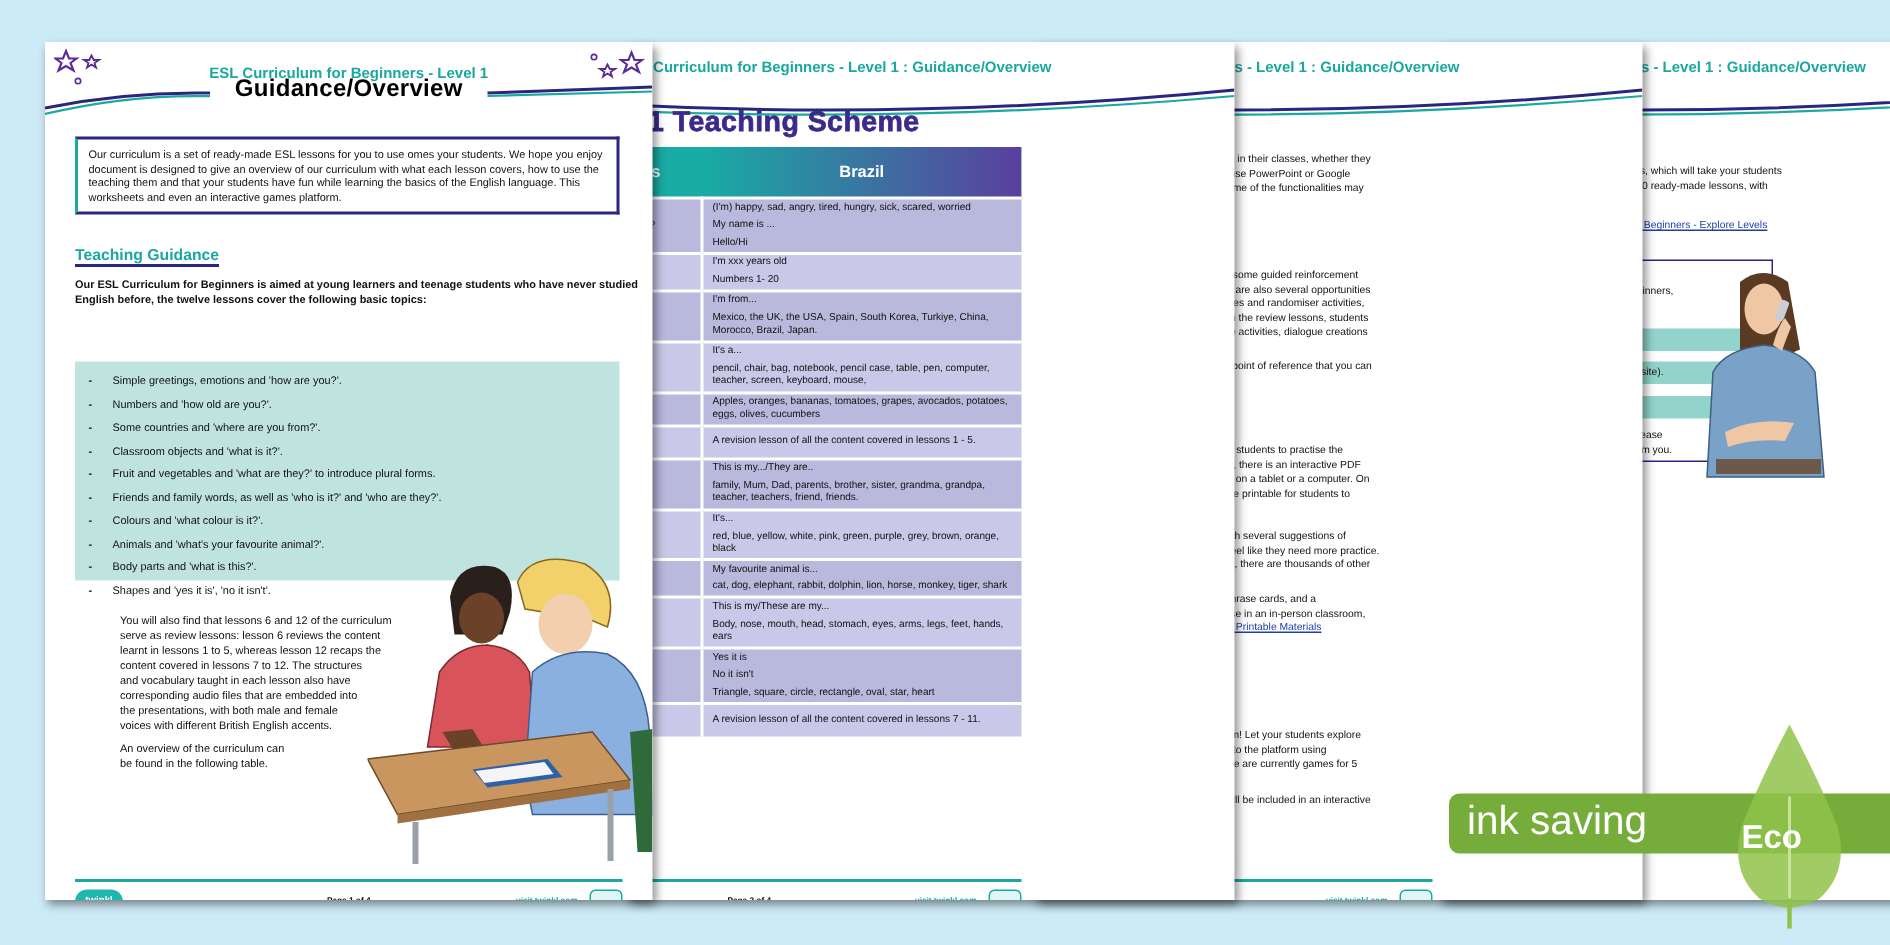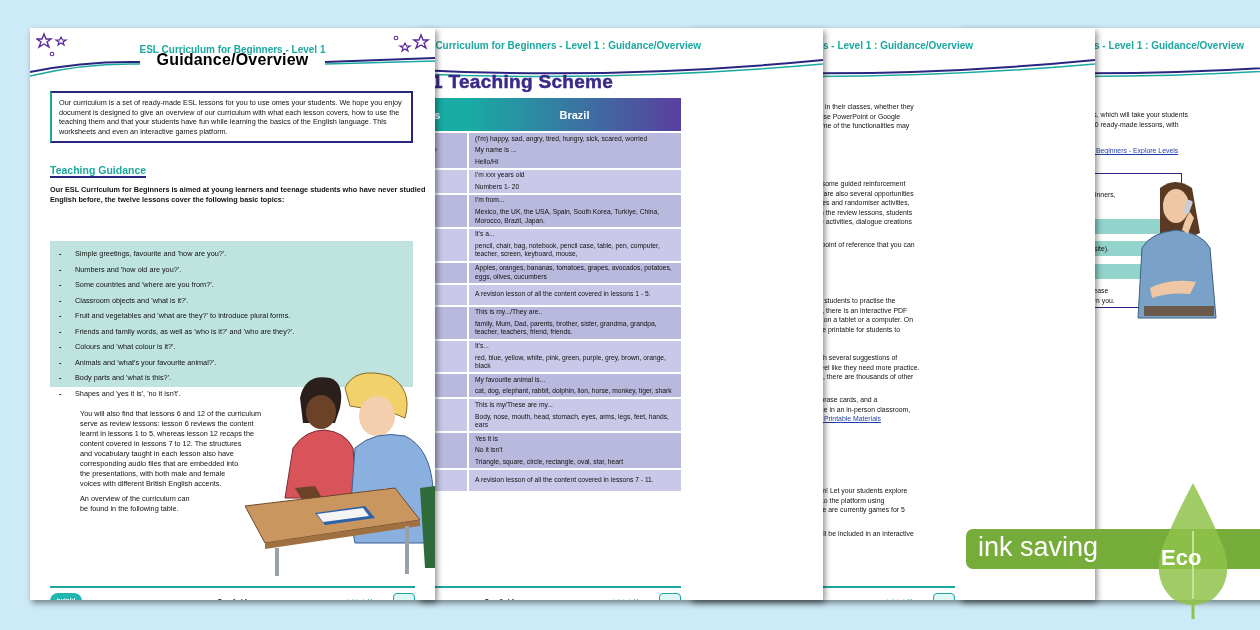--- a/index.html
+++ b/index.html
@@ -331,21 +331,21 @@
   <div class="sec-title" style="left:20px;top:136px;">Teaching Guidance</div>
   <div class="p1-para" style="top:157px;">
     <div>Our ESL Curriculum for Beginners is aimed at young learners and teenage students who have never studied</div>
     <div>English before, the twelve lessons cover the following basic topics:</div>
   </div>
 
   <div class="topic-box">
     <div style="padding-top:5px;">
       <div class="topic-item">
           <span class="dash">-</span>
-          <span>Simple greetings, favourite and 'how are you?'.</span>
+          <span>Simple greetings, emotions and 'how are you?'.</span>
         </div>
       <div class="topic-item">
           <span class="dash">-</span>
           <span>Numbers and 'how old are you?'.</span>
         </div>
       <div class="topic-item">
           <span class="dash">-</span>
           <span>Some countries and 'where are you from?'.</span>
         </div>
       <div class="topic-item">

